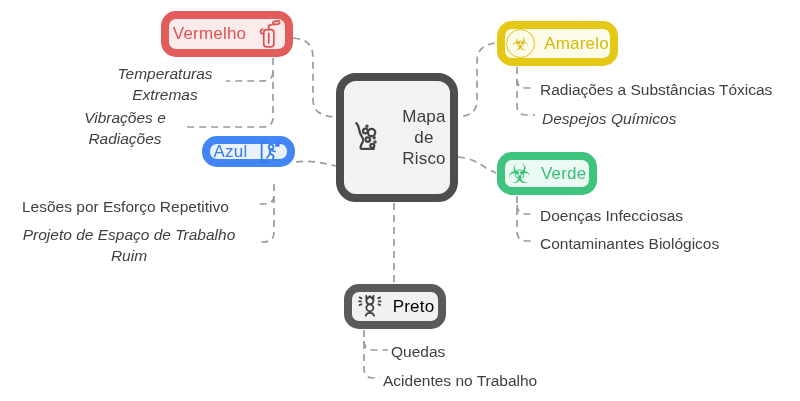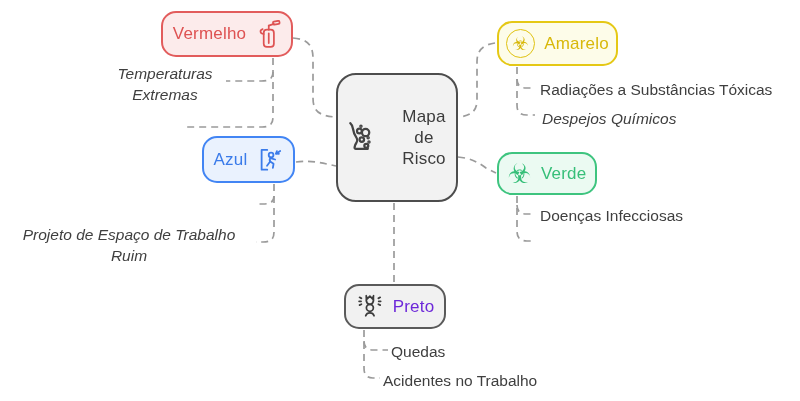--- a/index.html
+++ b/index.html
@@ -7,30 +7,30 @@
     width:800px;height:401px;background:#ffffff;overflow:hidden;
     font-family:"Liberation Sans","DejaVu Sans",sans-serif;
     -webkit-font-smoothing:antialiased;
   }
   #stage{position:relative;width:800px;height:401px;}
   #wires{position:absolute;left:0;top:0;width:800px;height:401px;}
   #wires path{fill:none;stroke:#9b9b9b;stroke-width:1.7;stroke-dasharray:7 5;}
 
   .node{
     position:absolute;display:flex;align-items:center;justify-content:center;
-    gap:9px;border-radius:15px;box-sizing:border-box;border:2px solid #1d4ed8;
+    gap:9px;border-radius:15px;box-sizing:border-box;border:8px solid #1d4ed8;
     background:#f2f2f2;font-size:17px;letter-spacing:.2px;
   }
   .node .lbl{white-space:nowrap;}
 
   .vermelho{left:161px;top:11px;width:132px;height:46px;border-color:#e25c5c;background:#fcebeb;color:#de5252;}
   .amarelo {left:497px;top:21px;width:121px;height:45px;border-color:#e5c815;background:#fdfce9;color:#d8b80a;}
-  .azul    {left:202px;top:136px;width:93px;height:47px;border-color:#4285f4;background:#eaf2fe;color:#3a7bea;}
+  .azul    {left:202px;top:136px;width:93px;height:31px;border-color:#4285f4;background:#eaf2fe;color:#3a7bea;}
   .verde   {left:497px;top:152px;width:100px;height:43px;border-color:#3ec47f;background:#ebfaf2;color:#36bf79;}
-  .preto   {left:344px;top:284px;width:102px;height:45px;border-color:#5a5a5a;background:#f1f1f1;color:#6d28d9;}
+  .preto   {left:344px;top:284px;width:102px;height:45px;border-color:#5a5a5a;background:#f1f1f1;color:#000000;}
 
   .central{
     left:336px;top:73px;width:122px;height:129px;border-radius:20px;
     border-color:#4d4d4d;background:#f2f2f2;color:#3c3c3c;
     flex-direction:row;gap:14px;
   }
   .central .lbl{white-space:normal;text-align:center;line-height:21px;font-size:17px;}
 
   .leaf{
     position:absolute;color:#3f3f3f;font-size:15.5px;line-height:21px;
@@ -139,24 +139,27 @@
         <circle cx="11.9" cy="13.6" r="3"></circle>
         <path d="M8.3 20.5 C9.4 17.2 14.4 17.2 15.5 20.5"></path>
         <path d="M4.6 5.5 L3 4.6 M4.3 8 L2.6 8 M4.6 10.5 L3 11.3"></path>
         <path d="M19.2 5.5 L20.8 4.6 M19.5 8 L21.2 8 M19.2 10.5 L20.8 11.3"></path>
       </svg>
     </span>
     <span class="lbl">Preto</span>
   </div>
 
   <div class="leaf centered" style="left:98px;top:63px;width:134px;">Temperaturas Extremas</div>
+  <div class="leaf centered" style="left:58px;top:107px;width:134px;">Vibrações e Radiações</div>
 
+  <div class="leaf nowrap" style="left:22px;top:196px;">Lesões por Esforço Repetitivo</div>
   <div class="leaf centered" style="left:8px;top:224px;width:242px;">Projeto de Espaço de Trabalho Ruim</div>
 
   <div class="leaf nowrap" style="left:540px;top:79px;">Radiações a Substâncias Tóxicas</div>
   <div class="leaf nowrap" style="left:542px;top:108px;font-style:italic;">Despejos Químicos</div>
 
   <div class="leaf nowrap" style="left:540px;top:205px;">Doenças Infecciosas</div>
+  <div class="leaf nowrap" style="left:540px;top:233px;">Contaminantes Biológicos</div>
 
   <div class="leaf nowrap" style="left:391px;top:341px;">Quedas</div>
   <div class="leaf nowrap" style="left:383px;top:370px;">Acidentes no Trabalho</div>
 
 </div>
 
 </body></html>

